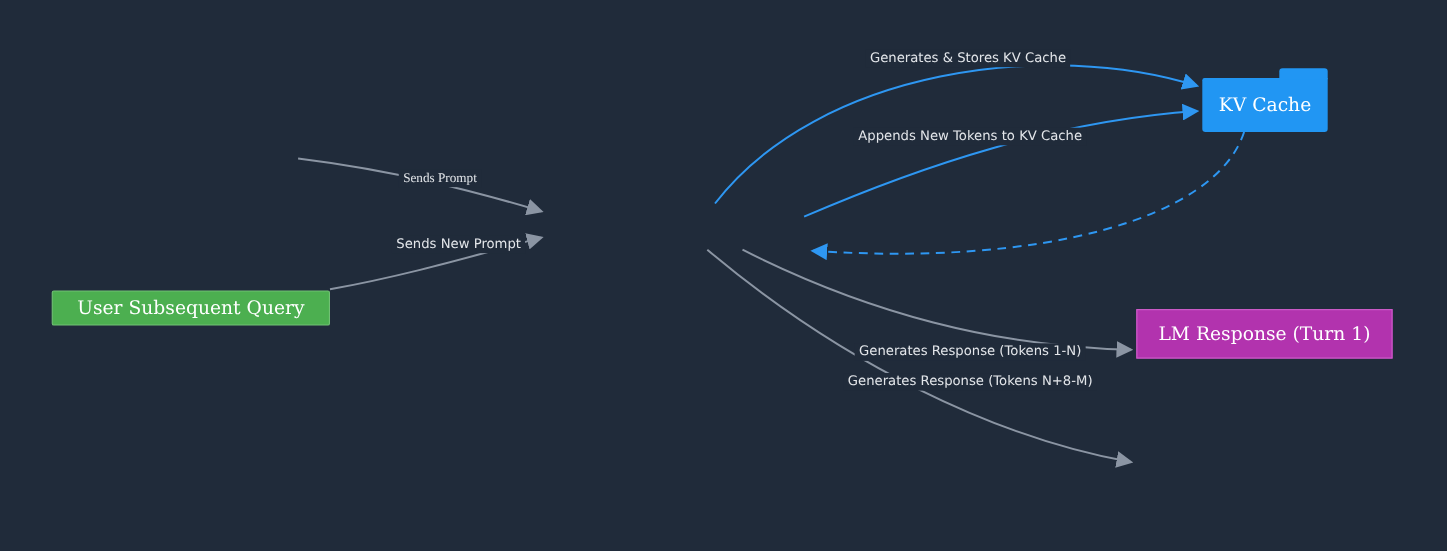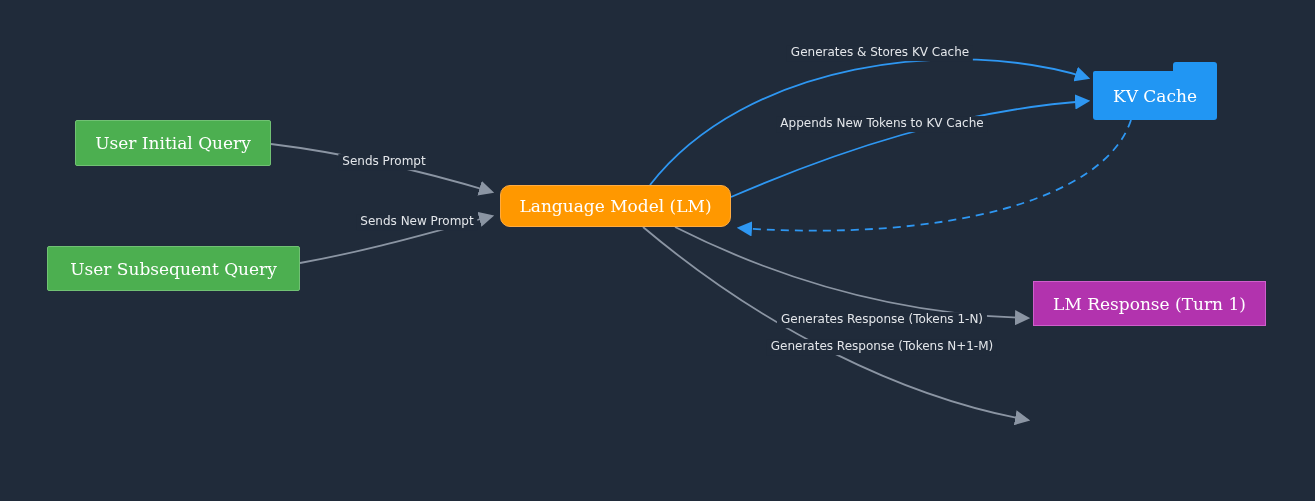--- a/index.html
+++ b/index.html
@@ -98,47 +98,41 @@
 
     <path class="edge edge-gray" d="M271,144 C360,155 432,174 492,192" marker-end="url(#arrow-gray)"></path>
     <path class="edge edge-gray" d="M300,263 C372,250 432,232 492,216" marker-end="url(#arrow-gray)"></path>
     <path class="edge edge-blue" d="M650,185 C745,62 955,36 1088,78" marker-end="url(#arrow-blue)"></path>
     <path class="edge edge-blue" d="M731,197 C840,150 960,110 1088,101" marker-end="url(#arrow-blue)"></path>
     <path class="edge edge-blue dashed" d="M1131,120 C1105,200 945,242 739,228" marker-end="url(#arrow-blue)"></path>
     <path class="edge edge-gray" d="M675,227 C790,285 905,315 1028,318" marker-end="url(#arrow-gray)"></path>
     <path class="edge edge-gray" d="M643,227 C765,330 905,398 1028,420" marker-end="url(#arrow-gray)"></path>
   </svg>
 
-  <div class="node node-green" style="left:75px; top:120px; width:196px; height:46px;">
-    <span>User Initial Query</span>
-  </div>
 
-  <div class="node node-green" style="left:47px; top:246px; width:253px; height:45px;">
+  <div class="node node-green" style="left:47px; top:264px; width:253px; height:32px;">
     <span>User Subsequent Query</span>
   </div>
 
-  <div class="node node-orange" style="left:500px; top:185px; width:231px; height:42px;">
-    <span>Language Model (LM)</span>
-  </div>
 
-  <div class="node node-blue" style="left:1093px; top:71px; width:124px; height:49px;">
+  <div class="node node-blue" style="left:1093px; top:71px; width:114px; height:49px;">
     <span>KV Cache</span>
   </div>
 
   <div class="node node-purple" style="left:1033px; top:281px; width:233px; height:45px;">
     <span>LM Response (Turn 1)</span>
   </div>
 
 
-  <div class="edge-label" style="left:384px; top:162px;">Sends Prompt</div>
+  <div class="edge-label" style="left:400px; top:162px;font-family:Liberation Serif, serif;">Sends Prompt</div>
 
   <div class="edge-label" style="left:417px; top:222px;">Sends New Prompt</div>
 
   <div class="edge-label" style="left:880px; top:53px;">Generates &amp; Stores KV Cache</div>
 
   <div class="edge-label" style="left:882px; top:124px;">Appends New Tokens to KV Cache</div>
 
 
   <div class="edge-label" style="left:882px; top:296px;margin-top:24px;">Generates Response (Tokens 1-N)</div>
 
-  <div class="edge-label" style="left:882px; top:347px;">Generates Response (Tokens N+1-M)</div>
+  <div class="edge-label" style="left:882px; top:347px;">Generates Response (Tokens N+8-M)</div>
 
 </div>
 
 </body></html>

